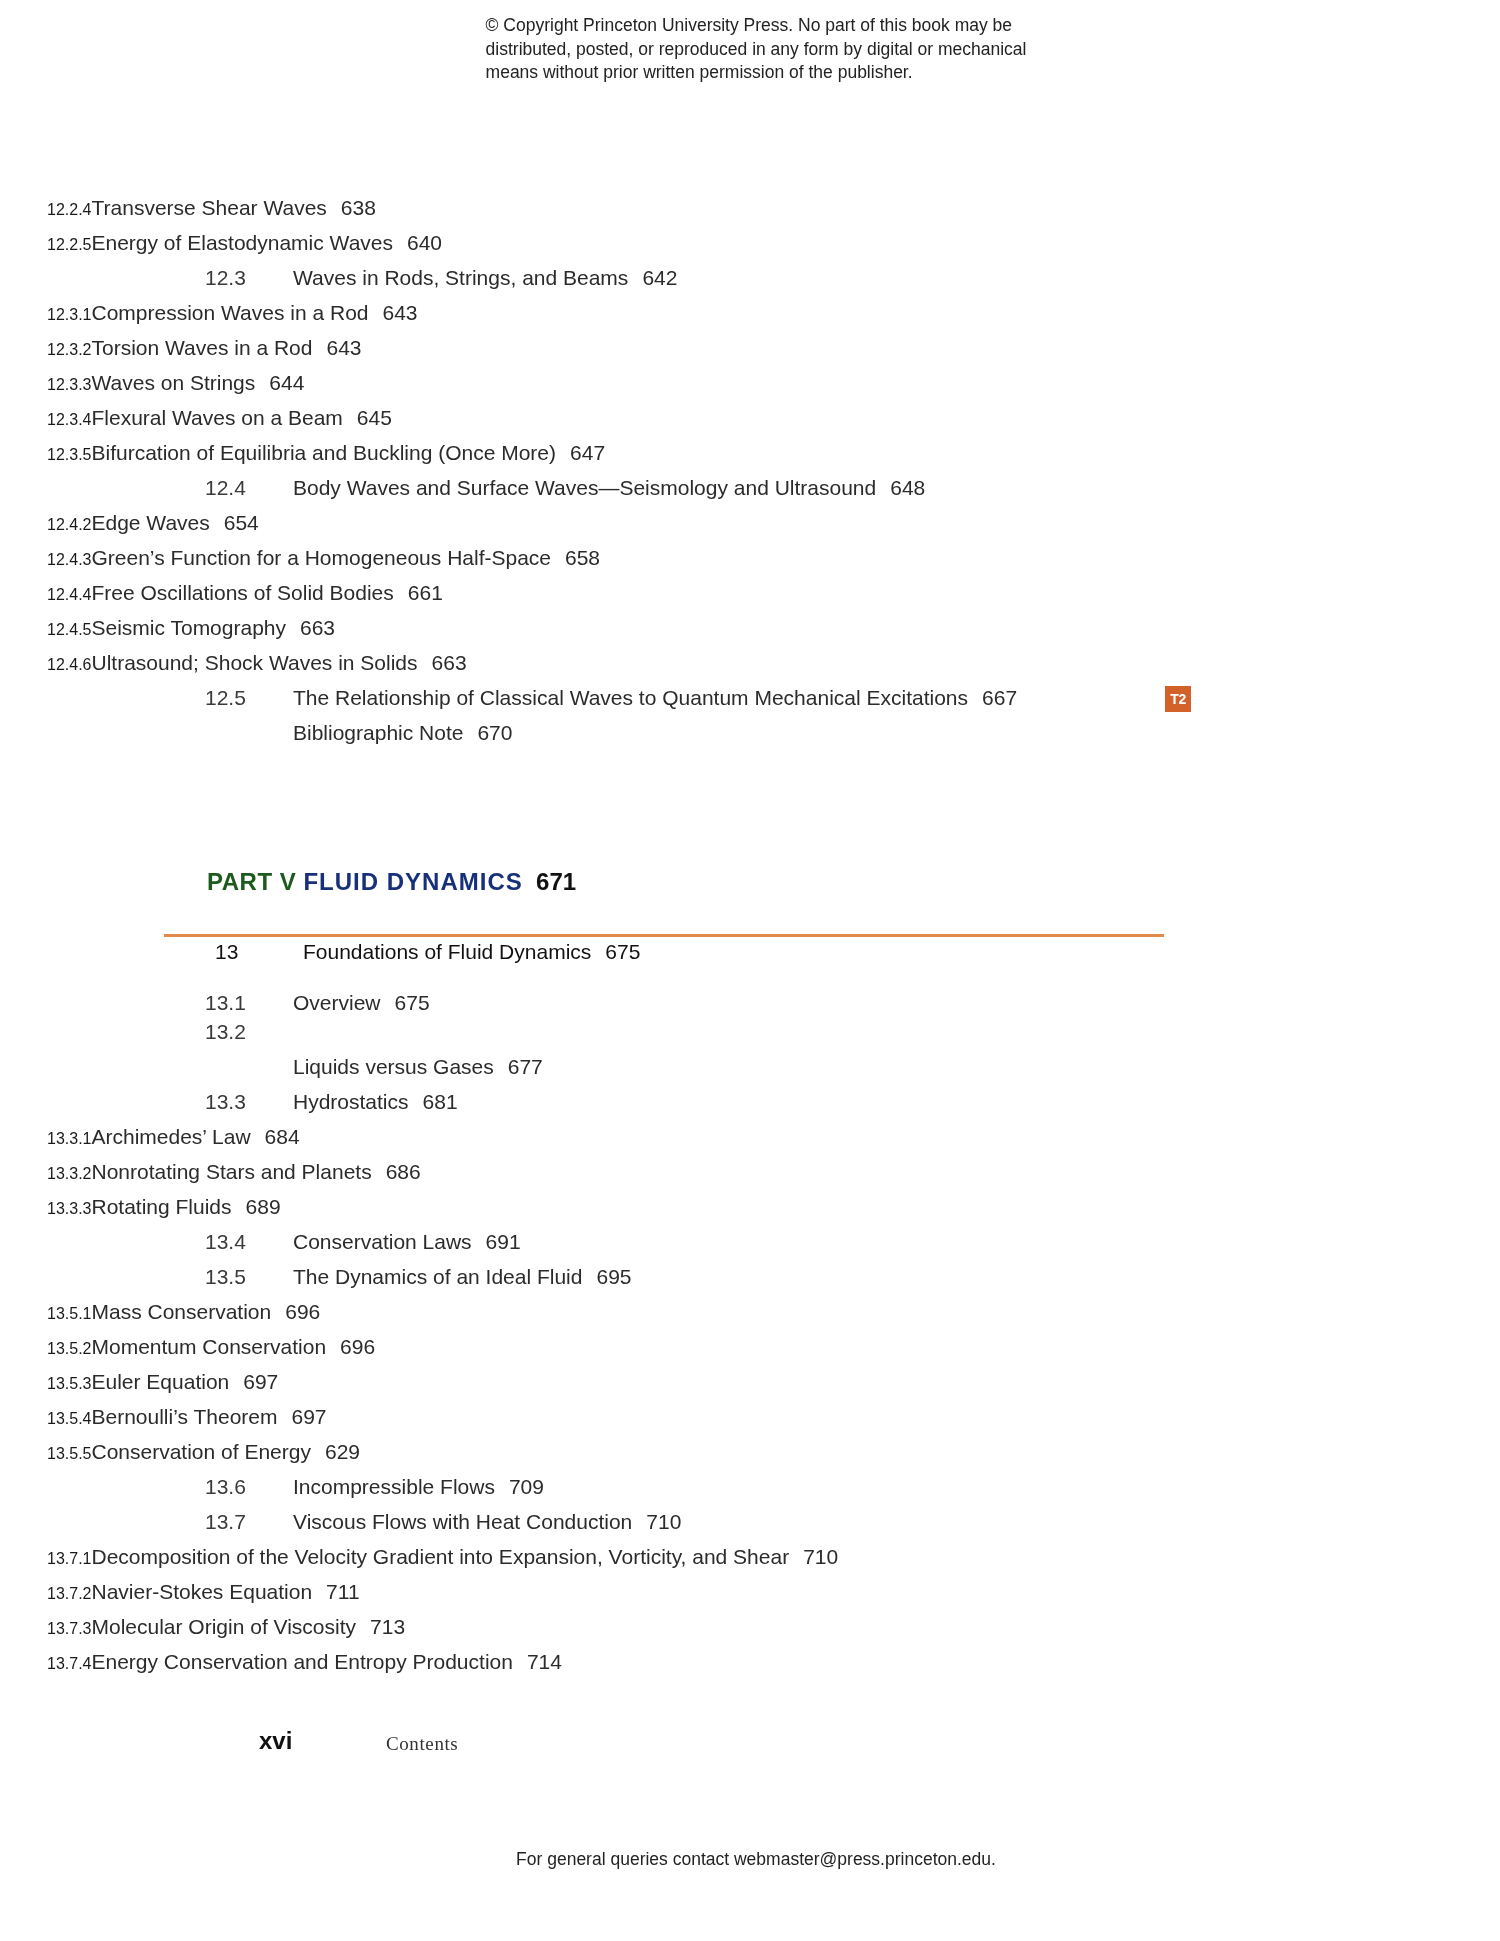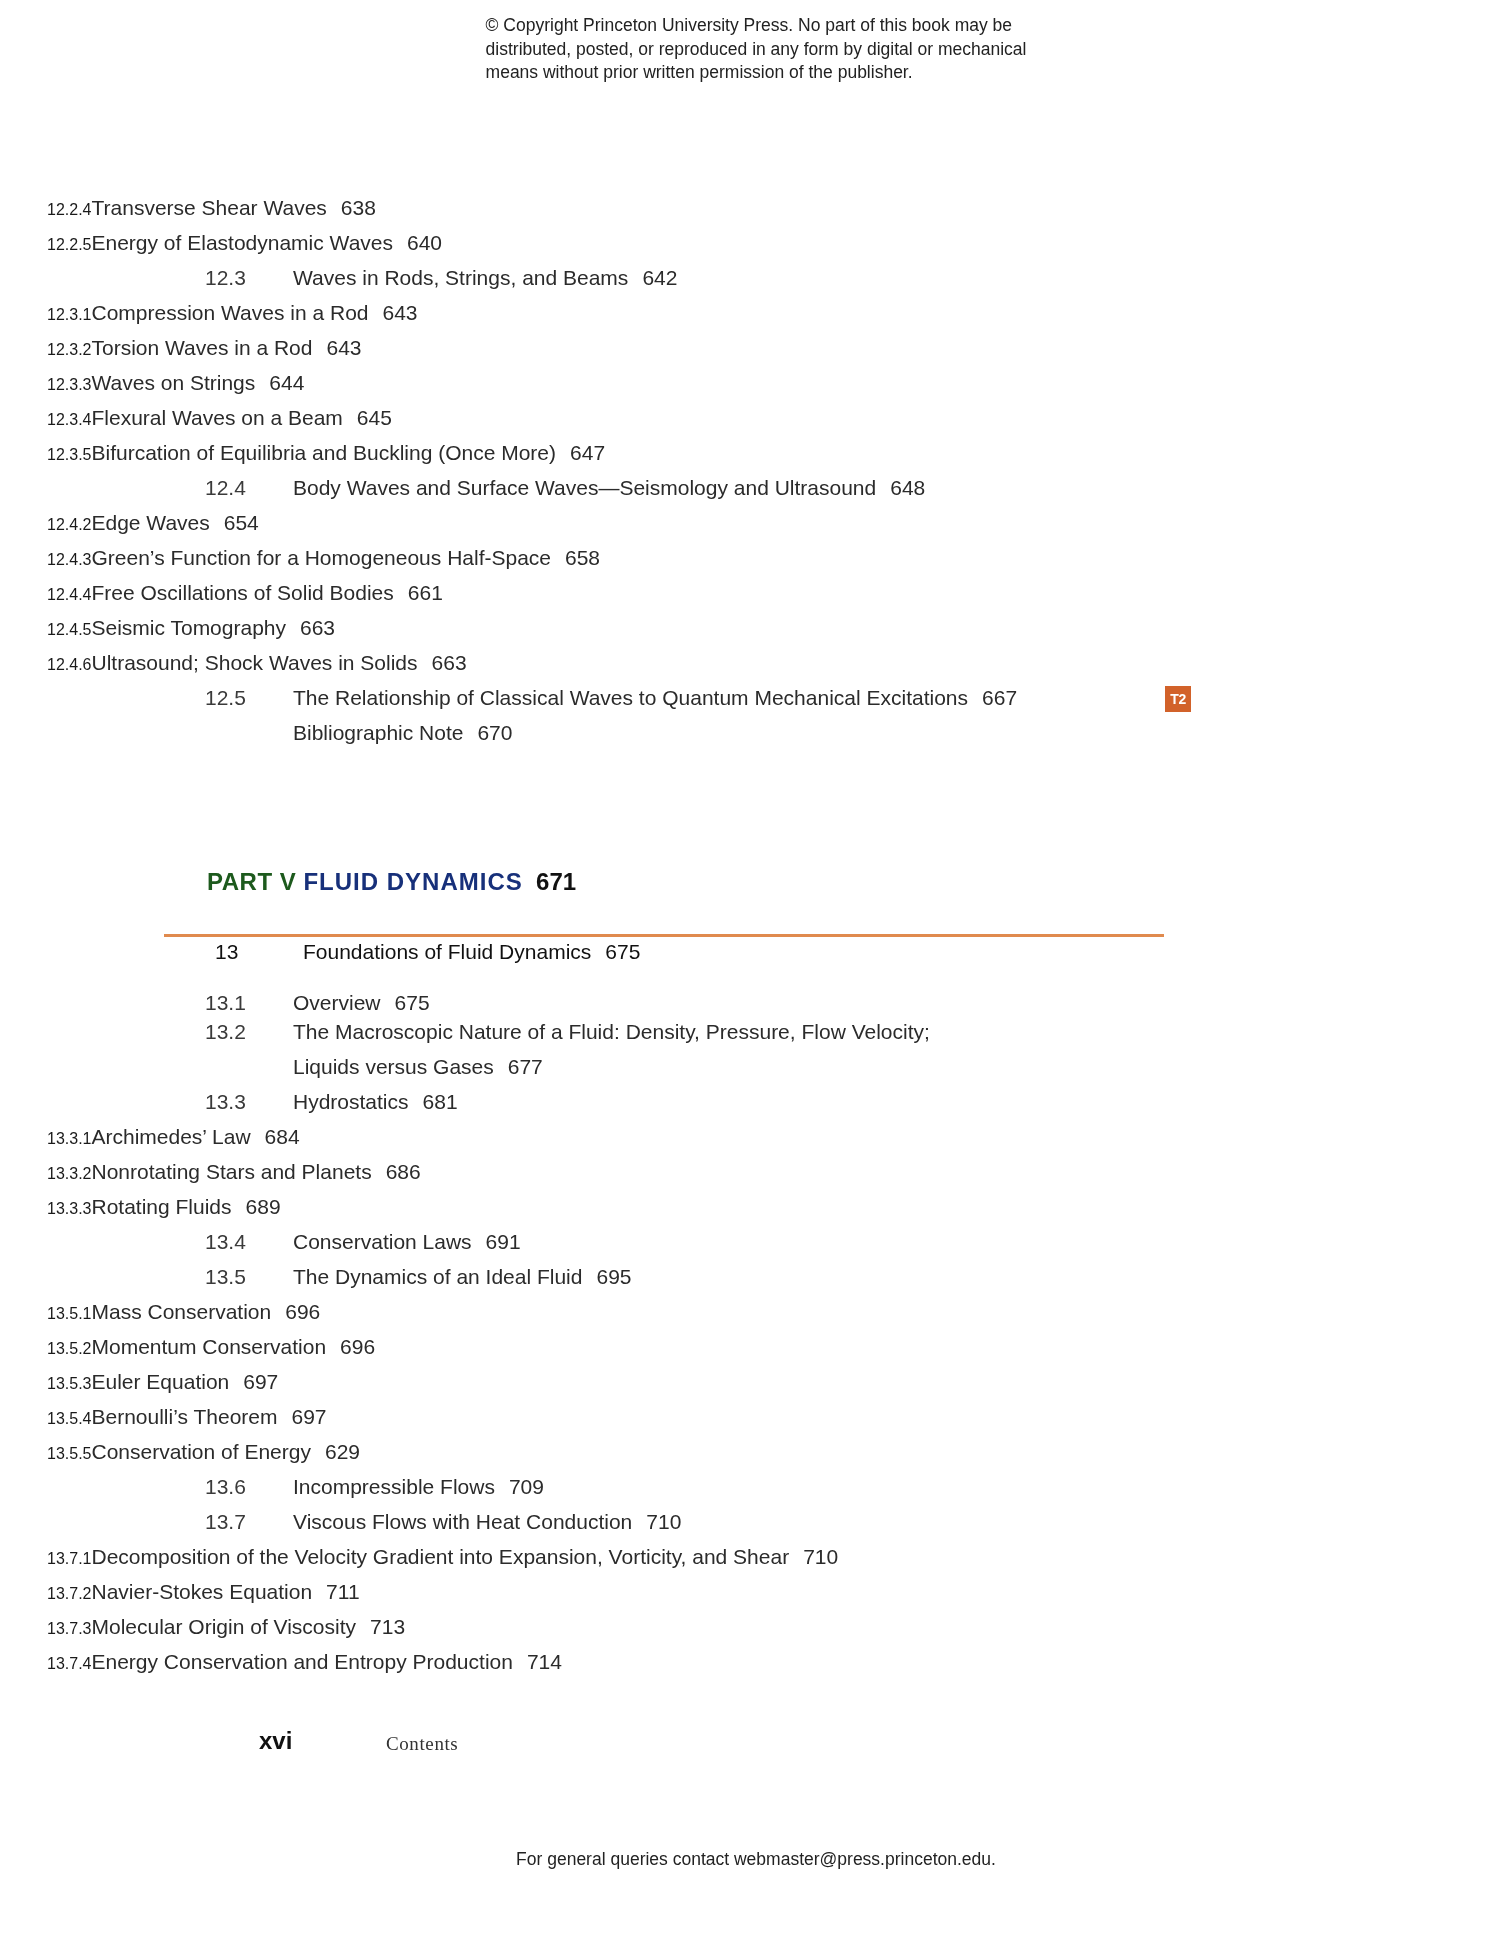--- a/index.html
+++ b/index.html
@@ -267,21 +267,20 @@
         <span class="title">Foundations of Fluid Dynamics</span>
         <span class="pagenum">675</span>
       </div>
       <div class="row">
         <span class="num" style="margin-left: 158px; margin-top: 6px;">13.1</span>
         <span class="title">Overview</span>
         <span class="pagenum">675</span>
       </div>
       <div class="row">
         <span class="num" style="margin-left: 158px;">13.2</span>
-        <span class="title">The Macroscopic Nature of a Fluid: Density, Pressure, Flow Velocity;</span>
       </div>
       <div class="row">
         <span class="num" style="margin-left: 158px;">&nbsp;</span>
         <span class="title">Liquids versus Gases</span>
         <span class="pagenum">677</span>
       </div>
       <div class="row">
         <span class="num" style="margin-left: 158px;">13.3</span>
         <span class="title">Hydrostatics</span>
         <span class="pagenum">681</span>

